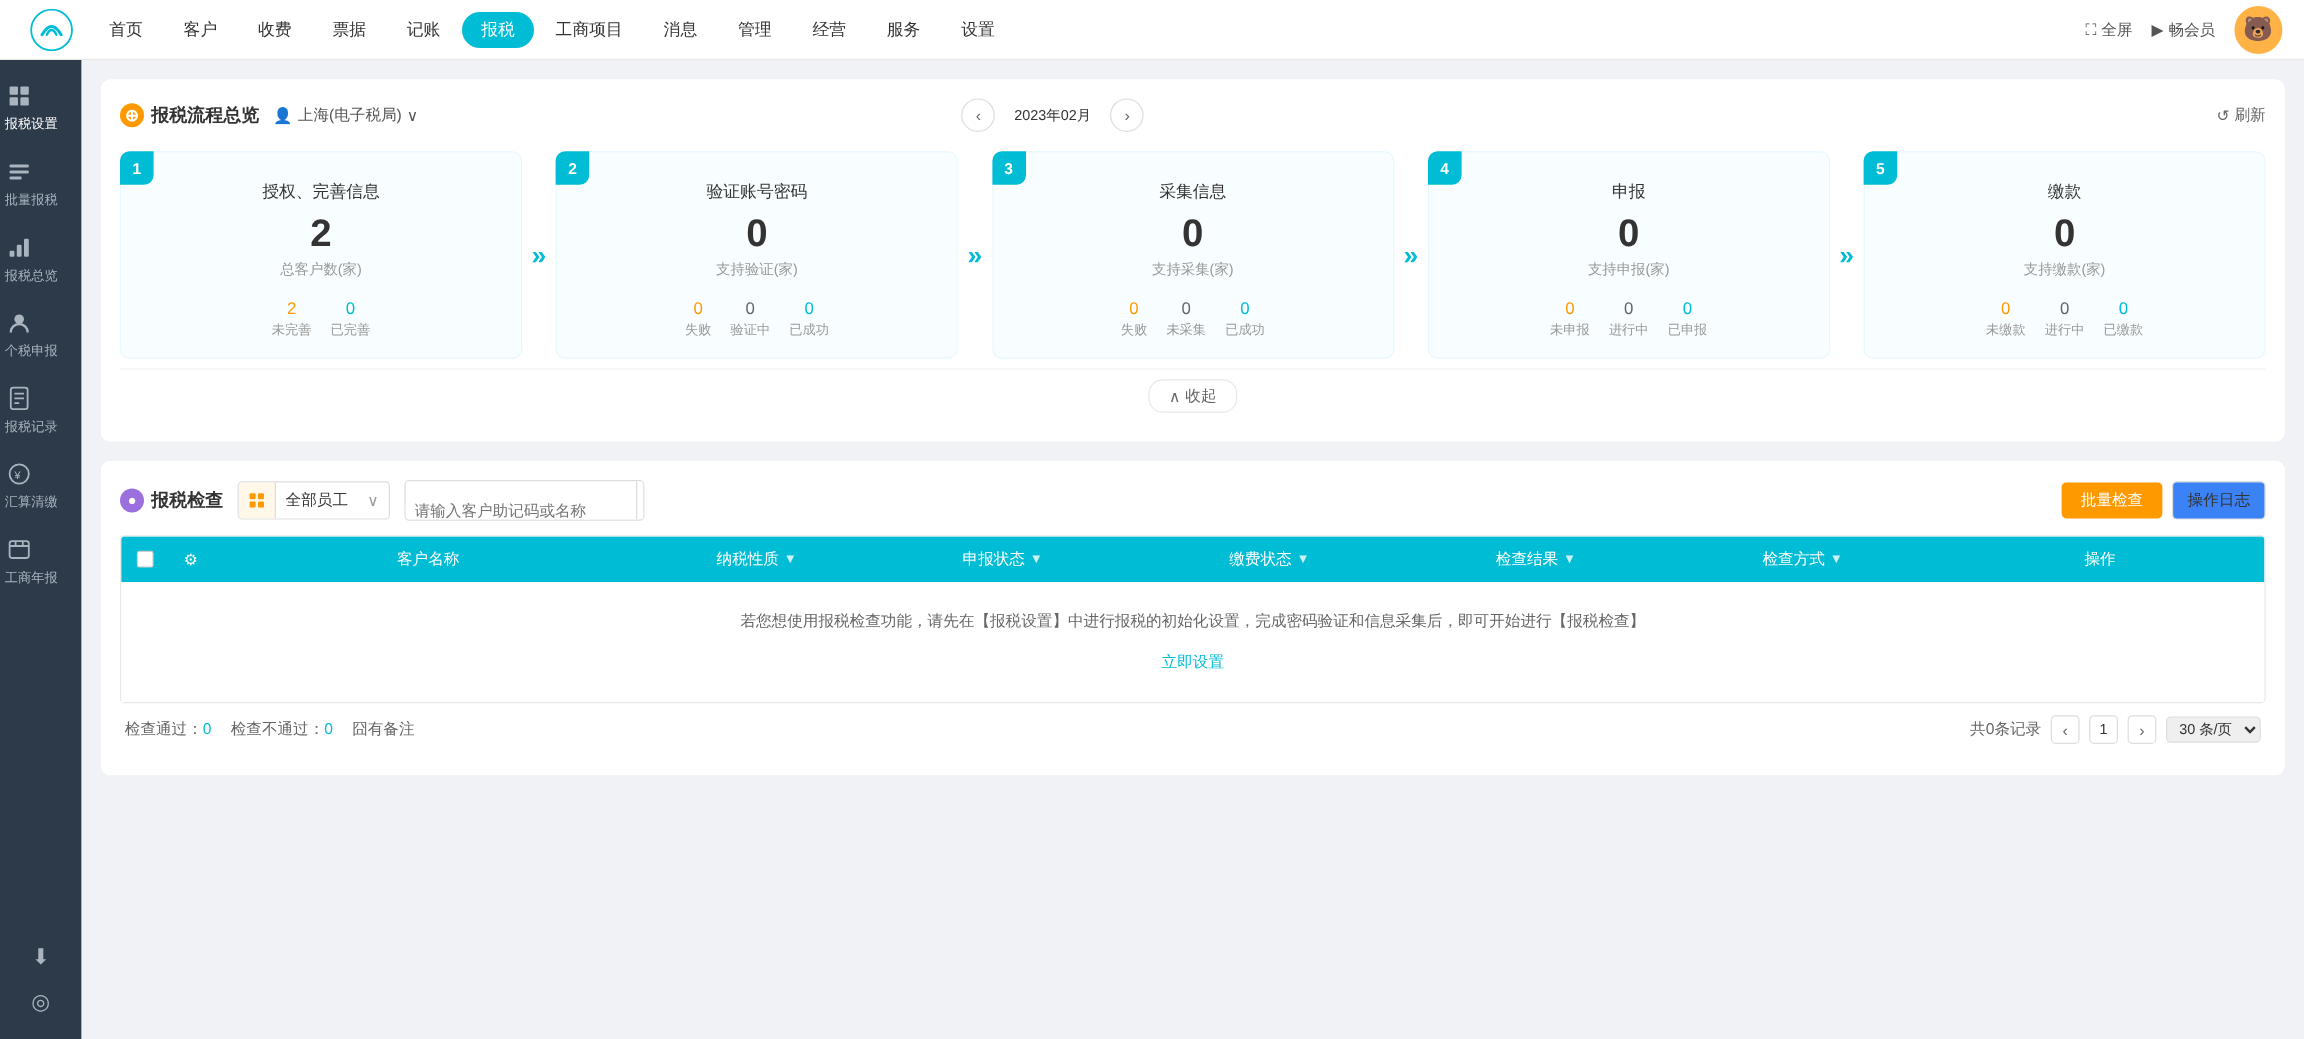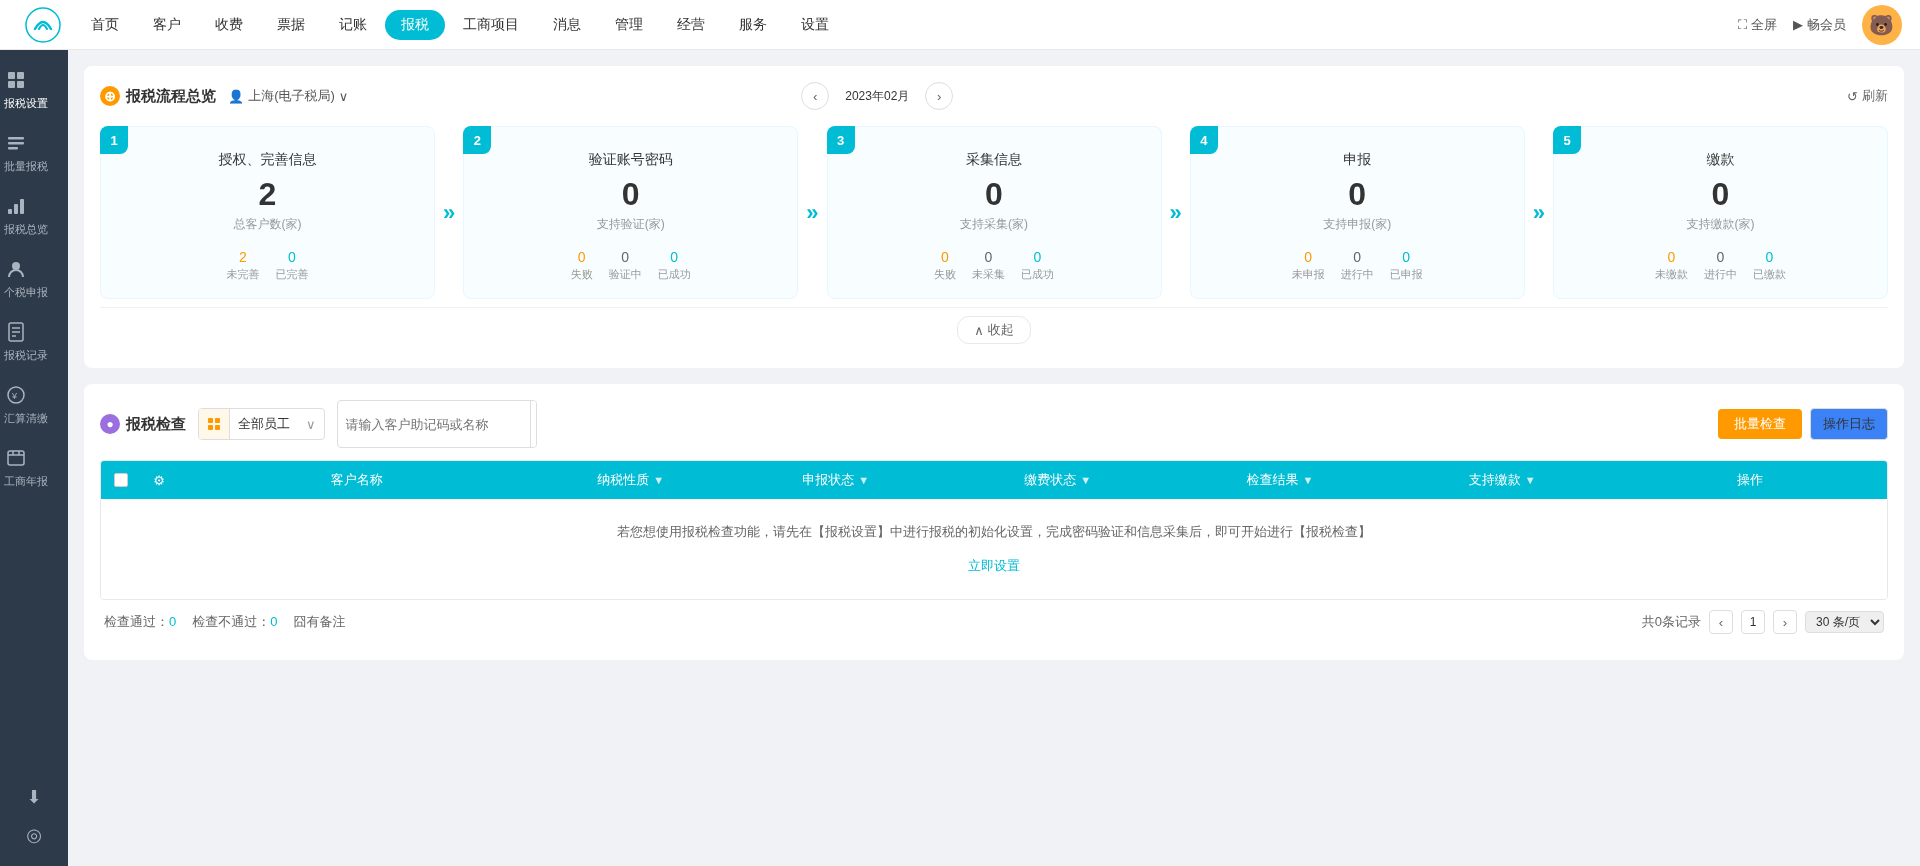--- a/index.html
+++ b/index.html
@@ -354,25 +354,25 @@
       font-size: 13px;
       color: #333;
     }
     .employee-filter-arrow {
       padding: 0 8px;
       color: #999;
       cursor: pointer;
     }
     .search-box {
       display: flex;
-      align-items: center;
+      align-items: flex-end;
       border: 1px solid #ddd;
       border-radius: 4px;
       overflow: hidden;
-      height: 48px;
+      height: 34px;
       width: 200px;
     }
     .search-input {
       flex: 1;
       border: none;
       outline: none;
       padding: 0 8px;
       font-size: 13px;
       color: #999;
     }
@@ -835,21 +835,21 @@
           </div>
           <div class="th th-pay-status">
             <span>缴费状态</span>
             <span class="filter-icon">▼</span>
           </div>
           <div class="th th-check-result">
             <span>检查结果</span>
             <span class="filter-icon">▼</span>
           </div>
           <div class="th th-check-method">
-            <span>支持缴款</span>
+            <span>检查方式</span>
             <span class="filter-icon">▼</span>
           </div>
           <div class="th th-action">
             <span>操作</span>
           </div>
         </div>
         <div class="table-body">
           <div class="empty-msg">
             <div>若您想使用报税检查功能，请先在【报税设置】中进行报税的初始化设置，完成密码验证和信息采集后，即可开始进行【报税检查】</div>
             <div style="margin-top: 8px;">

